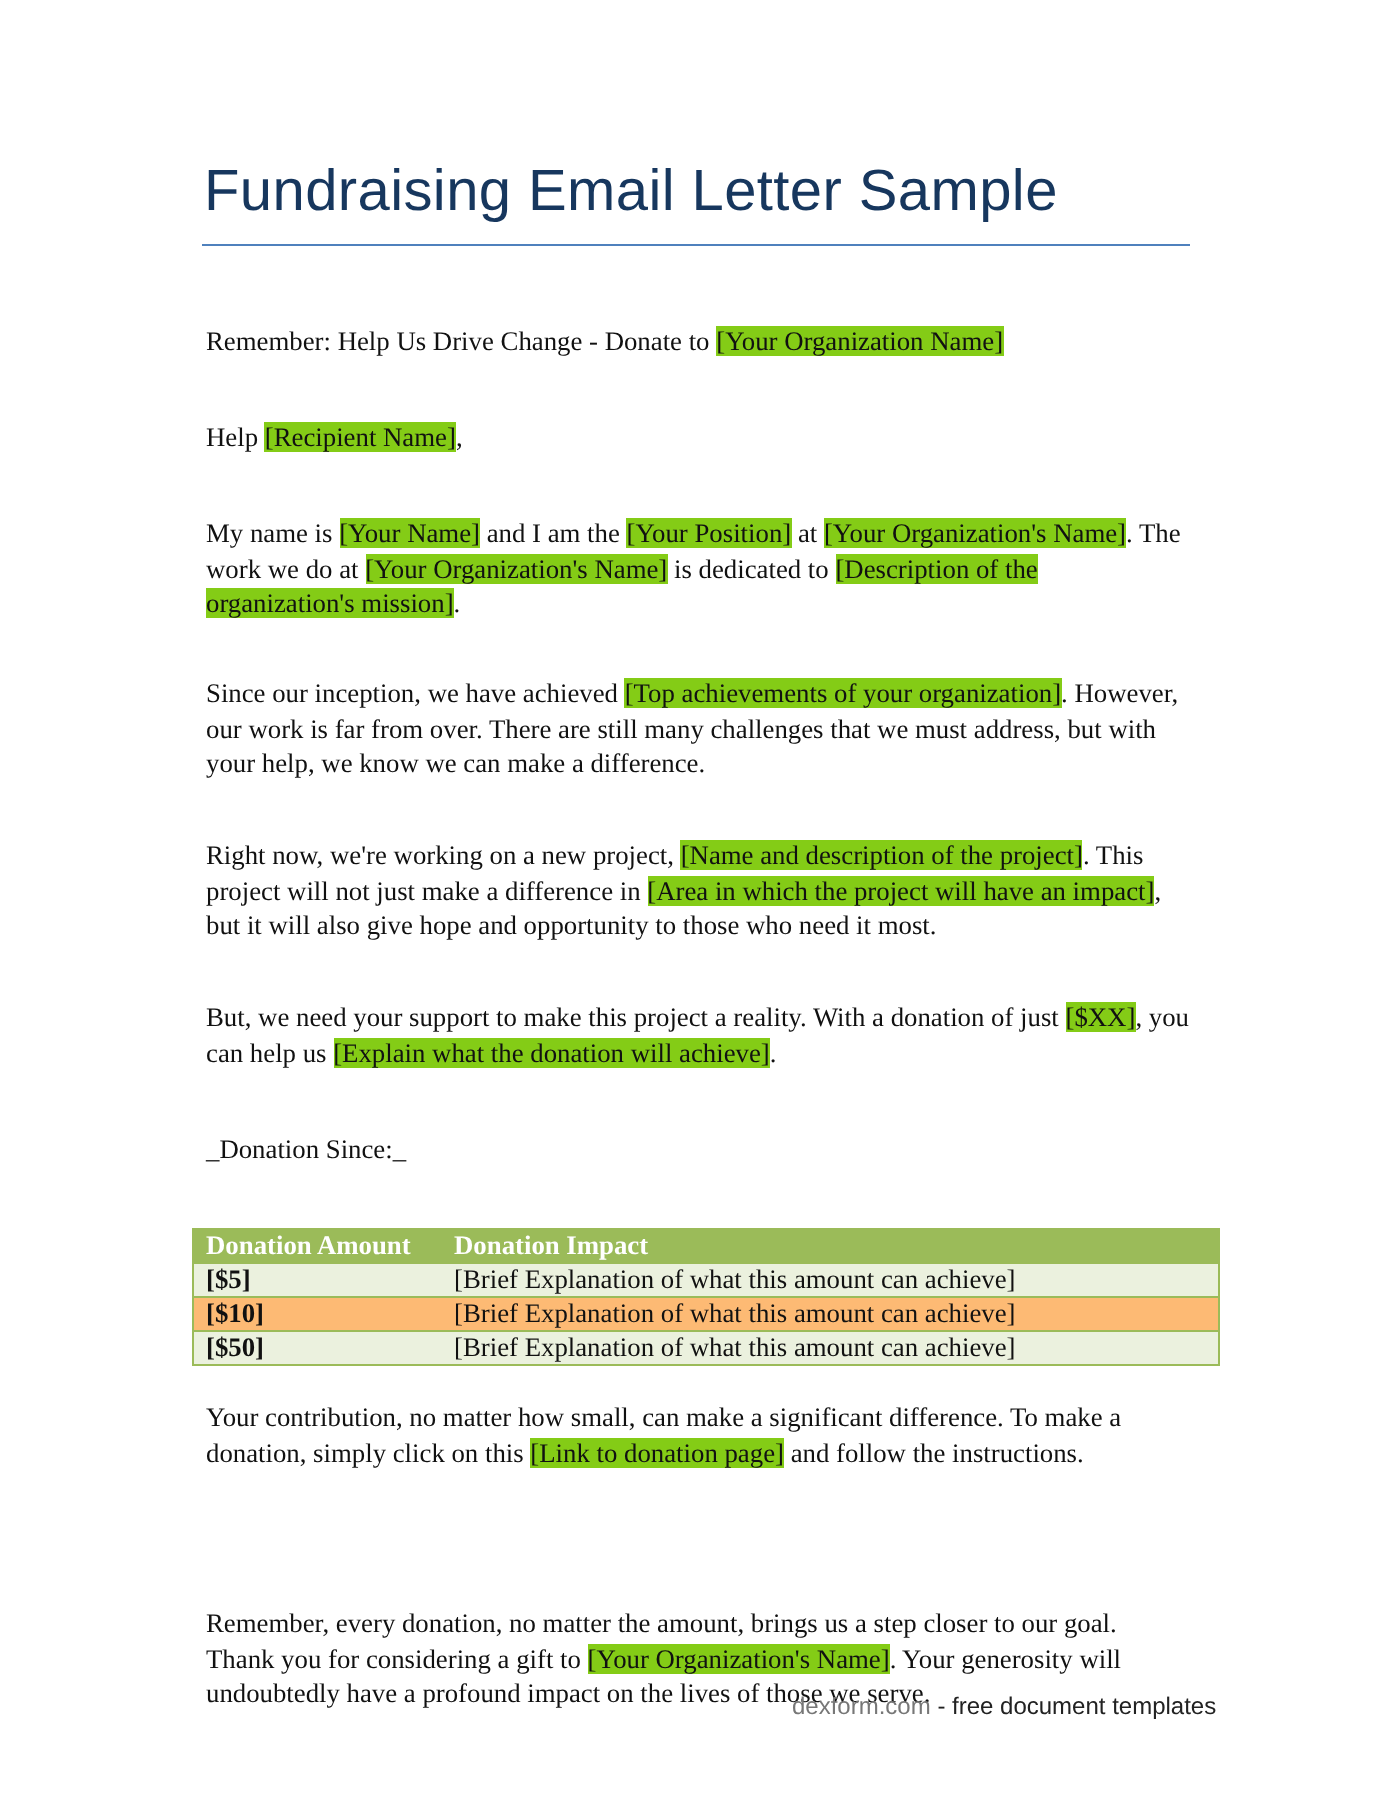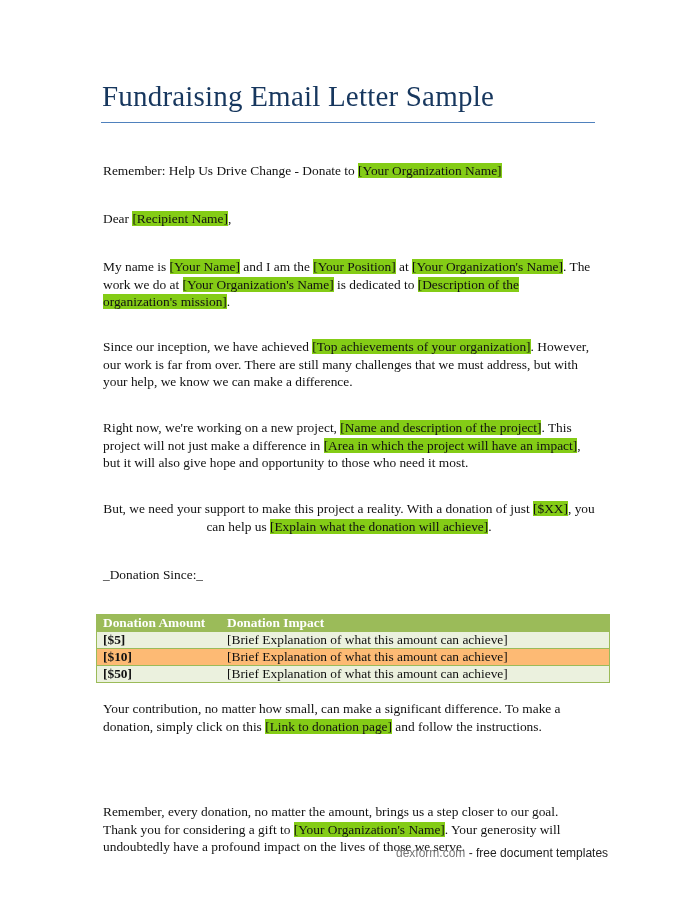--- a/index.html
+++ b/index.html
@@ -1,19 +1,19 @@
 <!DOCTYPE html>
 <html><head>
 <meta charset="utf-8">
 <style>
   html, body { margin: 0; padding: 0; background: #ffffff; }
   body { width: 695px; height: 900px; position: relative; overflow: hidden;
          font-family: "DejaVu Serif", "Liberation Serif", serif; color: #111; }
   .page { position: absolute; left: 0; top: 0; width: 695px; height: 900px; }
-  .title { position: absolute; left: 102px; top: 80px; font-family: Liberation Serif, serif;
+  .title { position: absolute; left: 102px; top: 80px; font-family: Liberation Sans, sans-serif;
            font-size: 29px; color: #17375e; letter-spacing: 0.2px; white-space: nowrap; }
   .title-rule { position: absolute; left: 101px; top: 122px; width: 494px; height: 0; border-top: 1.5px solid #4f81bd; }
   .para { position: absolute; left: 103px; width: 492px; font-family: "Liberation Serif", "DejaVu Serif", serif;
           font-size: 13.4px; line-height: 17.5px; color: #111; }
   .hl { background: #84cc16; }
   table.tiers { position: absolute; left: 96px; top: 614px; width: 514px; border-collapse: collapse;
                 font-family: "Liberation Serif", "DejaVu Serif", serif; font-size: 13.4px; padding-left: 28px; }
   table.tiers th, table.tiers td { height: 16px; padding: 0 6px; text-align: left; line-height: 16px; }
   table.tiers th { background: #9bbb59; color: #ffffff; font-weight: bold; }
   table.tiers td { border-top: 1px solid #9bbb59; }
@@ -31,36 +31,36 @@
 <div class="page">
 
   <div class="title">Fundraising Email Letter Sample</div>
   <div class="title-rule"></div>
 
   <div class="para" style="top:162px;">
     <span>Remember: Help Us Drive Change  - Donate to </span><span class="hl">[Your Organization Name]</span>
   </div>
 
   <div class="para" style="top:210px;">
-    <span>Dear </span><span class="hl">[Recipient Name]</span><span>,</span>
+    <span>Help </span><span class="hl">[Recipient Name]</span><span>,</span>
   </div>
 
   <div class="para" style="top:258px;">
     <span>My name is </span><span class="hl">[Your Name]</span><span> and I am the </span><span class="hl">[Your Position]</span><span> at </span><span class="hl">[Your Organization's Name]</span><span>. The work we do at </span><span class="hl">[Your Organization's Name]</span><span> is dedicated to </span><span class="hl">[Description of the organization's mission]</span><span>.</span>
   </div>
 
   <div class="para" style="top:338px;">
     <span>Since our inception, we have achieved </span><span class="hl">[Top achievements of your organization]</span><span>. However, our work is far from over. There are still many challenges that we must address, but with your help, we know we can make a difference.</span>
   </div>
 
   <div class="para" style="top:419px;">
     <span>Right now, we're working on a new project, </span><span class="hl">[Name and description of the project]</span><span>. This project will not just make a difference in </span><span class="hl">[Area in which the project will have an impact]</span><span>, but it will also give hope and opportunity to those who need it most.</span>
   </div>
 
-  <div class="para" style="top:500px;text-align:center;">
+  <div class="para" style="top:500px;">
     <span>But, we need your support to make this project a reality. With a donation of just </span><span class="hl">[$XX]</span><span>, you can help us </span><span class="hl">[Explain what the donation will achieve]</span><span>.</span>
   </div>
 
   <div class="para" style="top:566px;">_Donation Since:_</div>
 
   <table class="tiers">
     <tbody>
         <tr>
       <th>Donation Amount</th>
       <th>Donation Impact</th>

